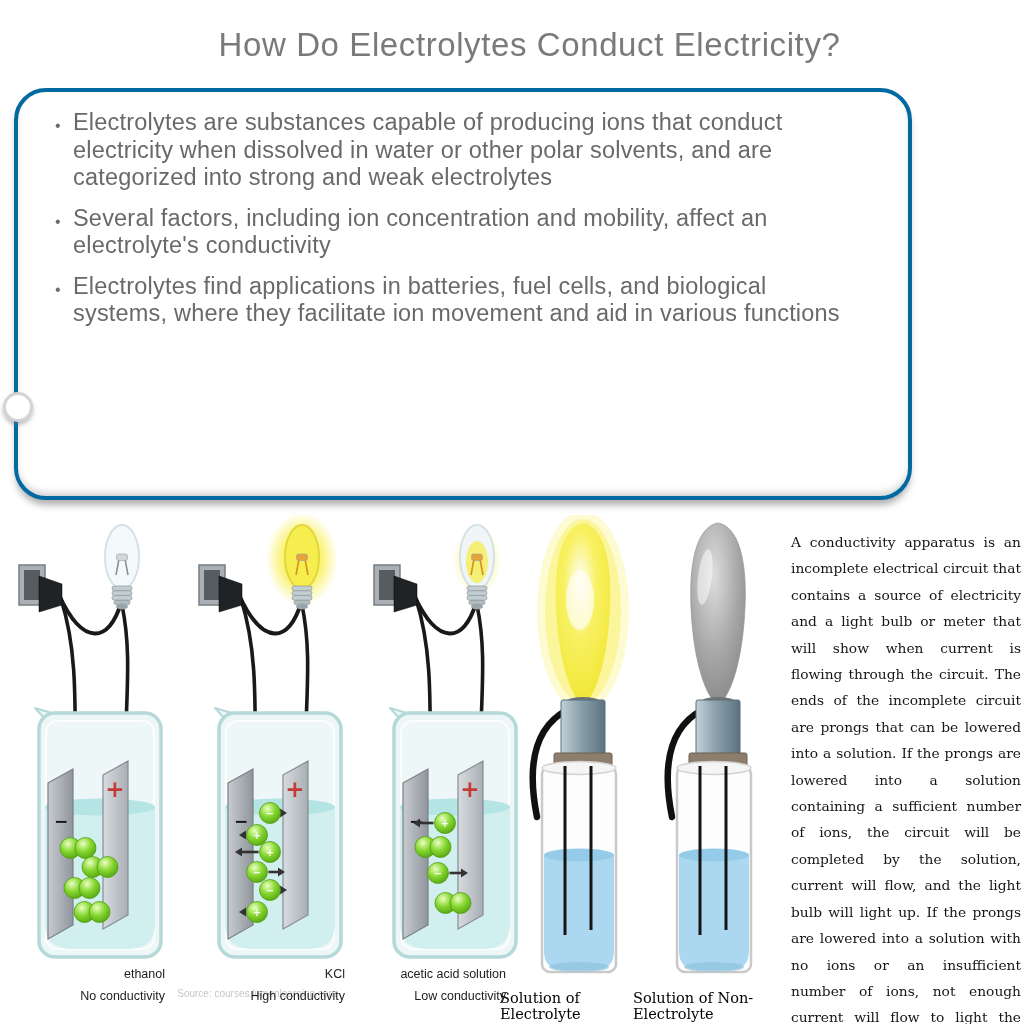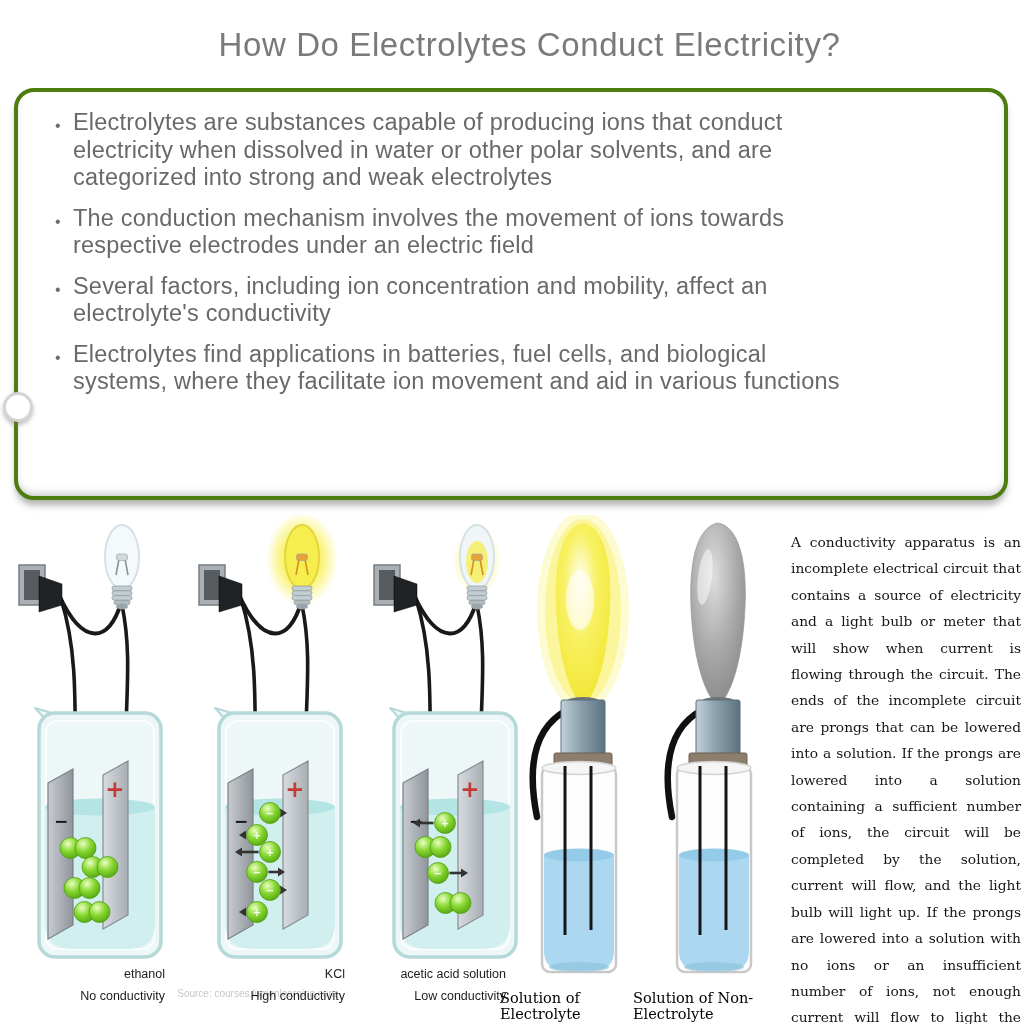--- a/index.html
+++ b/index.html
@@ -2,22 +2,22 @@
 <html><head>
 <meta charset="utf-8">
 <style>
   html,body{margin:0;padding:0;background:#fff;}
   .page{position:relative;width:1024px;height:1024px;background:#fff;overflow:hidden;
         font-family:"Liberation Sans",sans-serif;padding-left:35px;}
   
   .title{position:absolute;top:26px;left:0;width:100%;text-align:center;
          font-size:33px;font-weight:400;letter-spacing:.6px;color:#7a7a7a;margin:0;}
   
-  .bubble{position:absolute;left:14px;top:88px;width:994px;height:412px;box-sizing:border-box;
-          background:#fff;border:4px solid #4d7c0f;border-radius:20px;
+  .bubble{position:absolute;left:14px;top:88px;width:898px;height:412px;box-sizing:border-box;
+          background:#fff;border:4px solid #0369a1;border-radius:32px;
           box-shadow:0 7px 7px -2px rgba(110,110,110,.55),
                      inset 0 -5px 7px -2px rgba(165,165,165,.55),
                      inset 0 3px 3px rgba(255,255,255,.9);}
   .bubble-tail{position:absolute;left:-15px;top:300px;width:24px;height:24px;border-radius:50%;
           background:#fff;border:3px solid #d4d4d4;
           box-shadow:0 3px 4px rgba(120,120,120,.45);}
   .bullets{margin:0;padding:17px 48px 0 34px;list-style:none;}
   .bullets li{position:relative;padding-left:21px;margin-bottom:13px;
           color:#696969;font-size:23.5px;line-height:27.5px;letter-spacing:.2px;}
   .bullets li::before{content:"•";position:absolute;left:3px;top:3px;font-size:16px;color:#6e6e6e;}
@@ -41,22 +41,20 @@
 <div class="page">
 
   <h1 class="title">How Do Electrolytes Conduct Electricity?</h1>
 
   <div class="bubble">
     <div class="bubble-tail"></div>
     <ul class="bullets">
       <li><span>Electrolytes are substances capable of producing ions that conduct
 electricity when dissolved in water or other polar solvents, and are
 categorized into strong and weak electrolytes</span></li>
-      <li><span>The conduction mechanism involves the movement of ions towards
-respective electrodes under an electric field</span></li>
       <li><span>Several factors, including ion concentration and mobility, affect an
 electrolyte's conductivity</span></li>
       <li><span>Electrolytes find applications in batteries, fuel cells, and biological
 systems, where they facilitate ion movement and aid in various functions</span></li>
     </ul>
   </div>
 
   <section>
 
     <figure class="unit" style="left:15px;top:515px">

